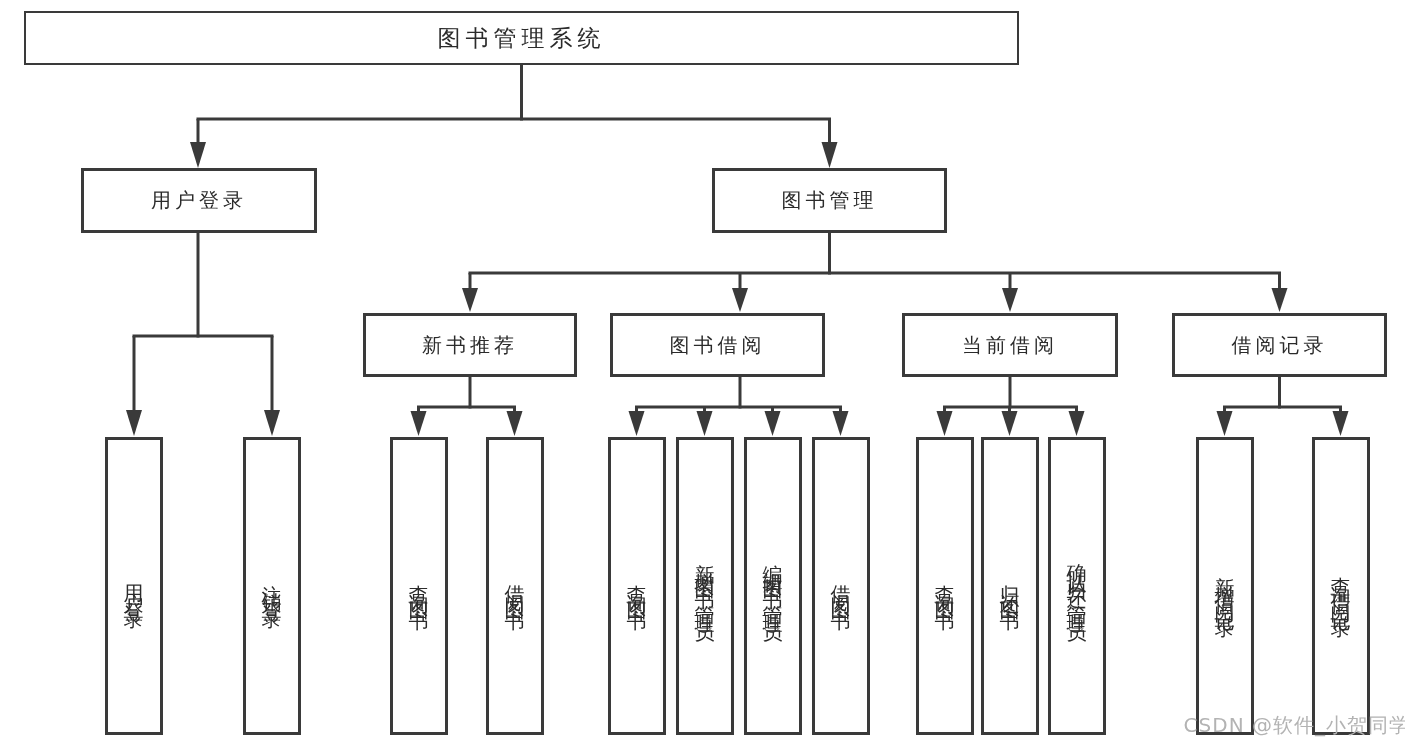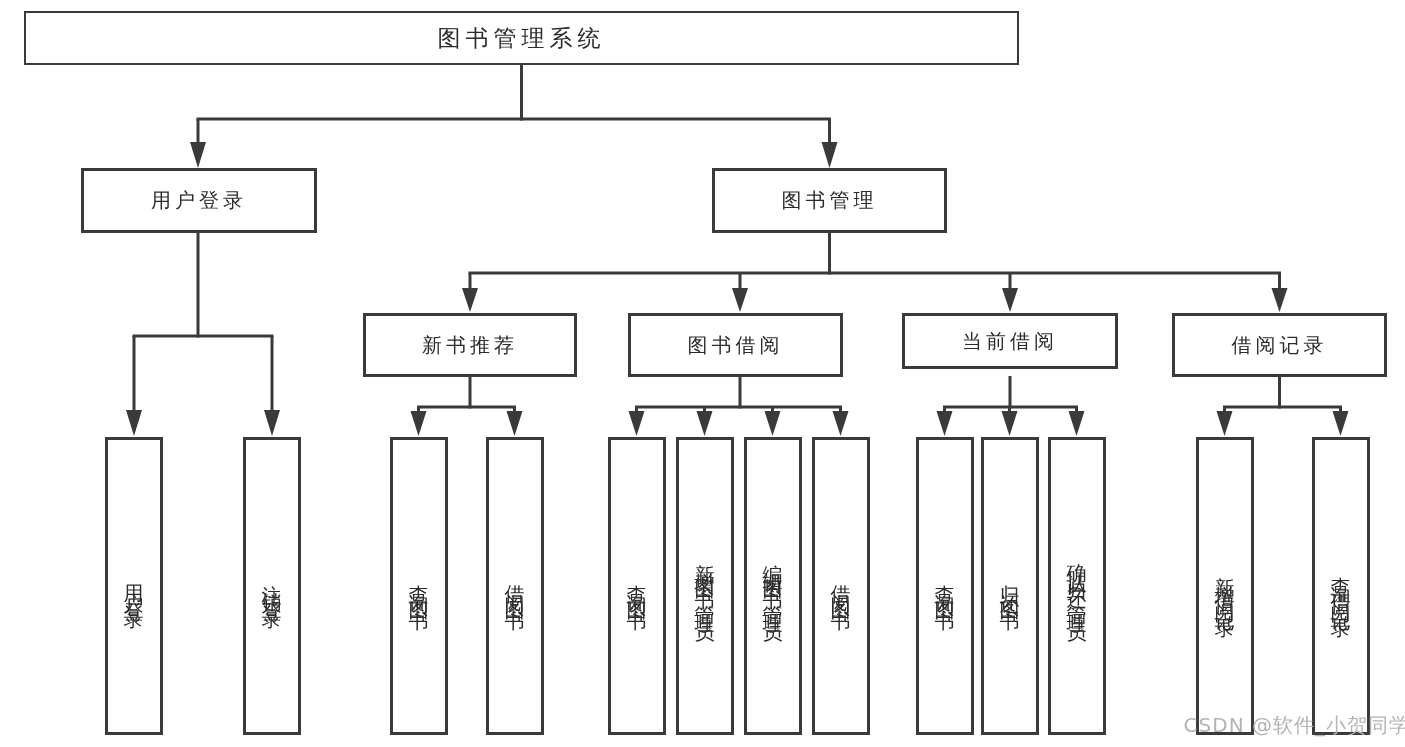--- a/index.html
+++ b/index.html
@@ -132,24 +132,24 @@
   <div class="node" style="left:81px; top:168px; width:236px; height:65px;">
     <span class="label">用户登录</span>
   </div>
   <div class="node" style="left:712px; top:168px; width:235px; height:65px;">
     <span class="label">图书管理</span>
   </div>
 
   <div class="node" style="left:363px; top:313px; width:214px; height:64px;">
     <span class="label">新书推荐</span>
   </div>
-  <div class="node" style="left:628px; top:313px; width:215px; height:64px;">
+  <div class="node" style="left:610px; top:313px; width:215px; height:64px;">
     <span class="label">图书借阅</span>
   </div>
-  <div class="node" style="left:902px; top:313px; width:216px; height:56px;">
+  <div class="node" style="left:902px; top:313px; width:216px; height:64px;">
     <span class="label">当前借阅</span>
   </div>
   <div class="node" style="left:1172px; top:313px; width:215px; height:64px;">
     <span class="label">借阅记录</span>
   </div>
 
   <div class="node leaf" style="left:105px; top:437px; width:58px; height:298px;">
     <span class="label">用户登录</span>
   </div>
   <div class="node leaf" style="left:243px; top:437px; width:58px; height:298px;">

